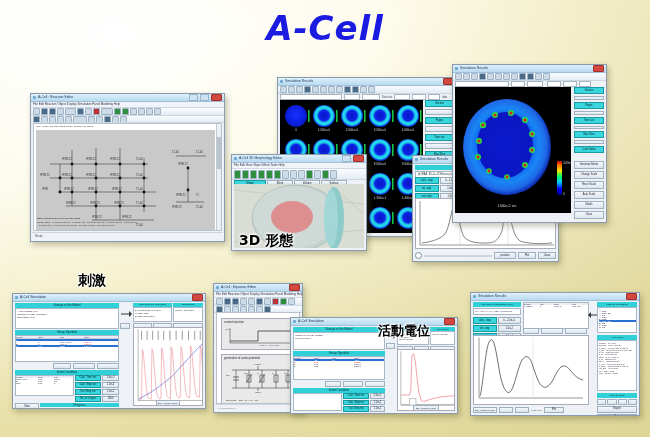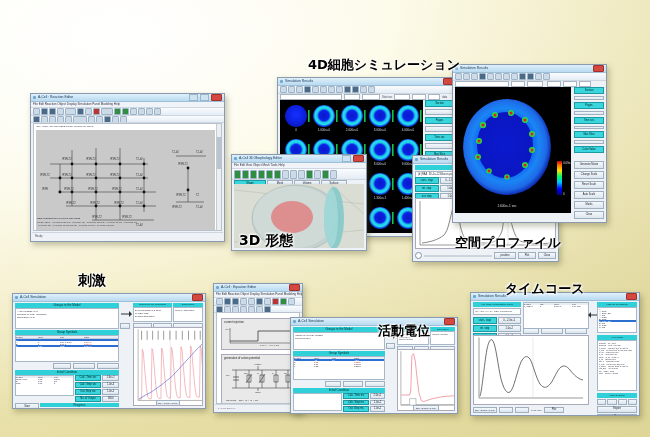--- a/index.html
+++ b/index.html
@@ -79,27 +79,25 @@
   .sb{position:absolute;right:0;top:0;bottom:0;width:4px;background:#eceff2;border-left:1px solid #c3cbd3;}
   .sb i{position:absolute;left:0;right:0;top:12%;height:30%;background:#b9c4cf;display:block;}
   svg{display:block;}
   .nowrapmini{font-size:2.4px;color:#556;line-height:3px;white-space:nowrap;overflow:hidden;}
 </style>
 </head>
 <body>
 
 <div id="stage">
 
-
-  <div class="cap" style="left:308px;top:56px;font-size:13px;">4D細胞シミュレーション</div>
+  <div class="app-title">A-Cell</div>
+
   <div class="cap" style="left:239px;top:232px;font-size:14px;">3D 形態</div>
-  <div class="cap" style="left:455px;top:234px;font-size:13px;">空間プロファイル</div>
   <div class="cap" style="left:78px;top:272px;font-size:14px;">刺激</div>
   <div class="cap" style="left:378px;top:322px;font-size:13px;">活動電位</div>
-  <div class="cap" style="left:505px;top:280px;font-size:13px;">タイムコース</div>
 
   <div class="win" style="left:30px;top:93px;width:193px;height:147px;z-index:10;">
     <div class="tbar">
       <span class="tdot"></span>
       <span class="ttxt">A-Cell : Reaction Editor</span>
       <span class="tbtn"></span>
       <span class="tbtn"></span>
       <span class="tclose"></span>
     </div>
     <div class="menubar">File  Edit  Reaction  Object  Display  Simulation Panel  Modeling  Help</div>

